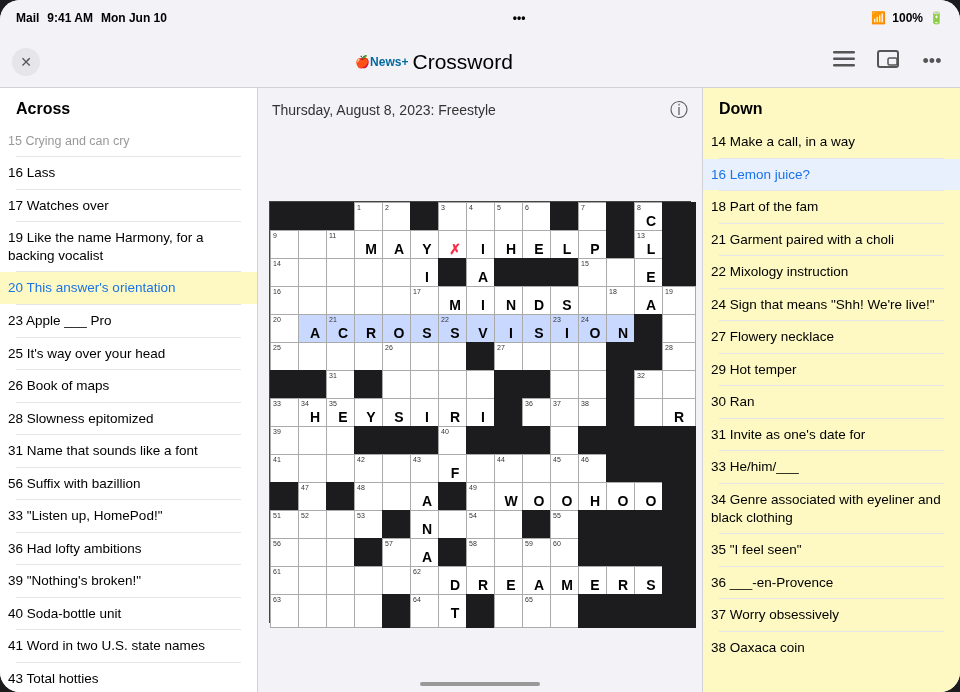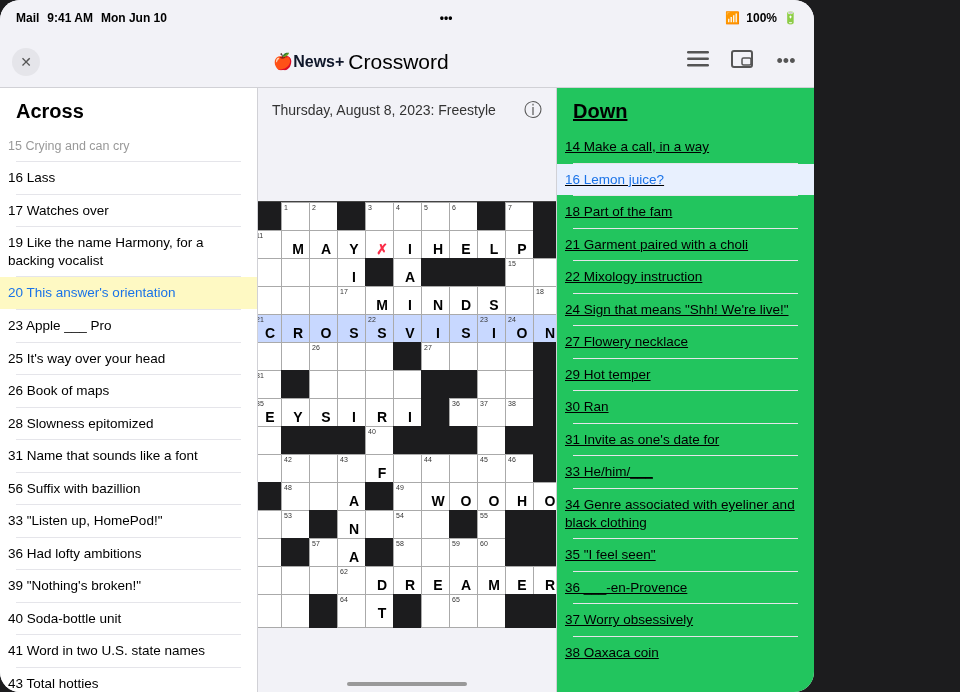--- a/index.html
+++ b/index.html
@@ -7,21 +7,21 @@
       width: 960px;
       height: 692px;
       background: #1c1c1e;
       font-family: -apple-system, 'SF Pro Text', 'Helvetica Neue', sans-serif;
       overflow: hidden;
       position: relative;
     }
 
     
     .ipad-frame {
-      width: 814px;
+      width: 960px;
       height: 692px;
       background: #f2f2f7;
       border-radius: 20px;
       overflow: hidden;
       position: relative;
     }
 
     
     .status-bar {
       height: 36px;
@@ -50,21 +50,21 @@
     .toolbar-left { display: flex; align-items: center; }
     .toolbar-center { display: flex; align-items: center; gap: 4px; font-size: 18px; font-weight: 500; }
     .toolbar-right { display: flex; align-items: center; gap: 12px; }
     .close-btn {
       width: 28px; height: 28px;
       background: #e5e5ea;
       border-radius: 50%;
       display: flex; align-items: center; justify-content: center;
       font-size: 14px; color: #555; cursor: pointer;
     }
-    .news-logo { color: #0f172a; font-size: 16px; font-weight: 700; }
+    .news-logo { color: #0369a1; font-size: 12px; font-weight: 700; }
     .crossword-label { font-size: 21px; font-weight: 400; color: #000; }
     .toolbar-icon-btn {
       width: 32px; height: 32px;
       display: flex; align-items: center; justify-content: center;
       font-size: 18px; color: #555; cursor: pointer;
     }
 
     
     .main-content {
       display: flex;
@@ -73,21 +73,21 @@
 
     
     .sidebar-left {
       width: 258px;
       background: #fff;
       border-right: 1px solid #d1d1d6;
       overflow-y: auto;
       flex-shrink: 0;
     }
     .clue-section-header {
-      font-size: 20px;
+      font-size: 16px;
       font-weight: 700;
       color: #000;
       padding: 12px 16px 8px;
     }
     .clue-item {
       padding: 7px 8px;
       font-size: 13.5px;
       color: #000;
       border-bottom: none;
       cursor: pointer;
@@ -157,25 +157,24 @@
       font-size: 14px;
       font-weight: 700;
       color: #000;
       margin-top: 4px;
     }
     .cell-letter.red { color: #fa2d48; }
 
     
     .sidebar-right {
       width: 258px;
-      background: #22c55e;
+      background: #fef9c3;
       border-left: 1px solid #d1d1d6;
       overflow-y: auto;
       flex-shrink: 0;
-      text-decoration: underline;
     }
 
     
     .sidebar-left::-webkit-scrollbar,
     .sidebar-right::-webkit-scrollbar { width: 4px; }
     .sidebar-left::-webkit-scrollbar-thumb,
     .sidebar-right::-webkit-scrollbar-thumb { background: #ccc; border-radius: 2px; }
 
     
     .home-bar {

